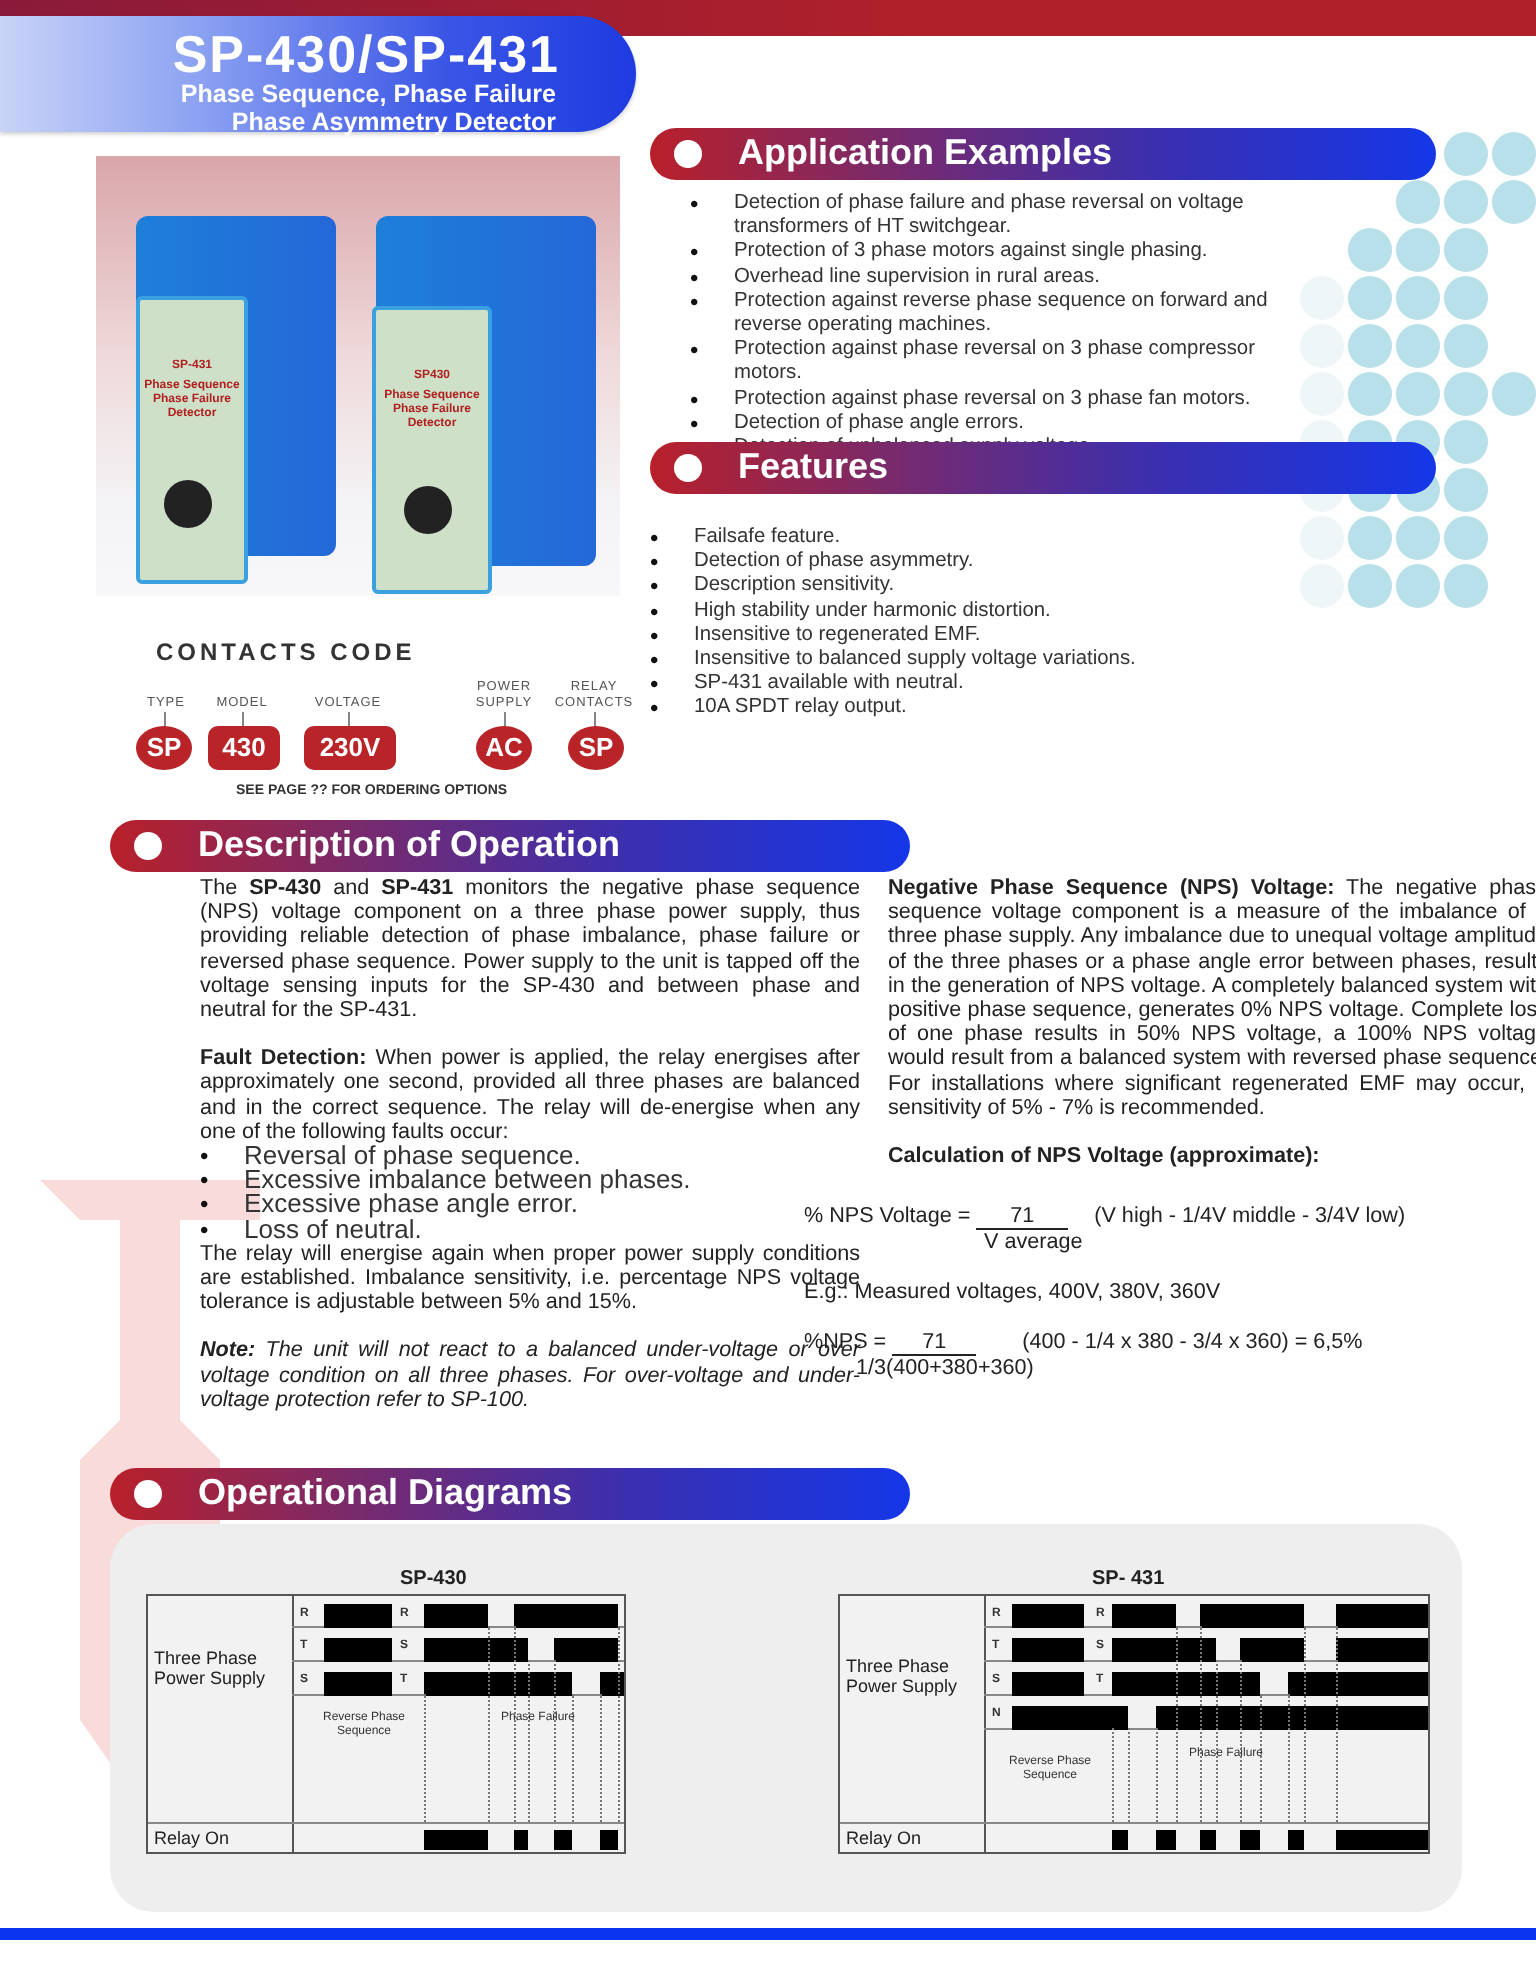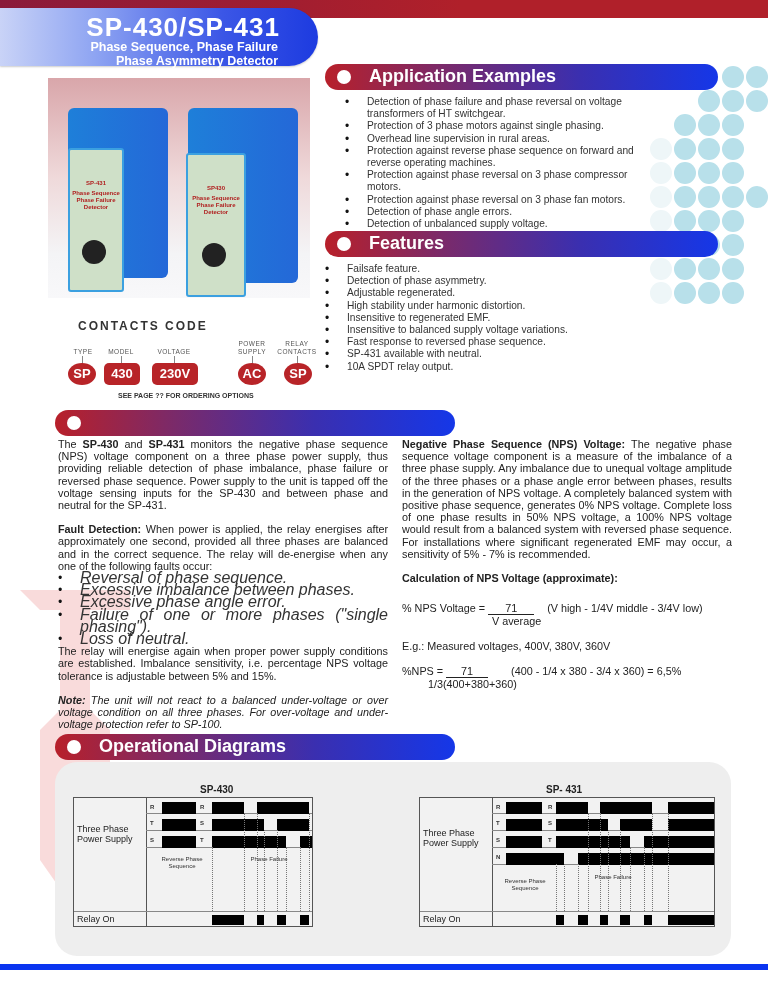--- a/index.html
+++ b/index.html
@@ -30,21 +30,21 @@
 
   .ordering { position:absolute; left:48px; top:310px; width:290px; height:100px; }
   .ordering .hd { position:absolute; left:30px; top:9px; font-size:12px; font-weight:bold; letter-spacing:2px; color:#333; }
   .ocol { position:absolute; top:26px; text-align:center; font-size:6.5px; color:#555; letter-spacing:.5px; line-height:8px; }
   .pill { position:absolute; top:53px; height:22px; background:#b82428; color:#fff; font-weight:bold; font-size:13px; text-align:center; line-height:22px; }
   .pill.r { border-radius:50%; width:28px;text-align:center; }
   .pill.s { border-radius:5px; }
   .stem { position:absolute; width:1px; background:#888; }
   .ordering .see { position:absolute; left:70px; top:82px; font-size:7px; font-weight:bold; color:#333; }
 
-  .body-text { position:absolute; font-size:10.8px; line-height:12.2px; color:#222; text-align:justify; }
+  .body-text { position:absolute; font-size:10.8px; line-height:12.2px; color:#222; text-align:justify;margin-left:42px; }
   .body-text p { margin:0; }
   .b { font-weight:bold; }
   .it { font-style:italic; }
 
   .diagram-panel { position:absolute; left:55px; top:762px; width:676px; height:194px; background:#eeeeee; border-radius:22px; }
   .dgm { position:absolute; background:#f2f2f2; border:1px solid #555; }
   .dgm .rowlbl { position:absolute; font-size:9px; color:#222; line-height:10px; }
   .hline { position:absolute; height:1px; background:#888; }
   .vline { position:absolute; width:1px; background:#555; }
   .sig { position:absolute; height:12px; background:#000; }
@@ -116,32 +116,31 @@
   <li>Protection of 3 phase motors against single phasing.</li>
   <li>Overhead line supervision in rural areas.</li>
   <li>Protection against reverse phase sequence on forward and reverse operating machines.</li>
   <li>Protection against phase reversal on 3 phase compressor motors.</li>
   <li>Protection against phase reversal on 3 phase fan motors.</li>
   <li>Detection of phase angle errors.</li>
   <li>Detection of unbalanced supply voltage.</li>
   <li>Detection of loss of neutral.</li>
 </ul>
 
-<div class="section-bar" style="left:325px;top:231px;width:393px;text-decoration:underline;">
+<div class="section-bar" style="left:325px;top:221px;width:393px;text-decoration:underline;">
   <div class="dot"></div>
   <div class="lbl">Features</div>
 </div>
 <ul class="bul" style="left:325px;top:263px;width:300px;">
   <li>Failsafe feature.</li>
   <li>Detection of phase asymmetry.</li>
-  <li>Adjustable regenerated.</li>
+  <li>Description sensitivity.</li>
   <li>High stability under harmonic distortion.</li>
   <li>Insensitive to regenerated EMF.</li>
   <li>Insensitive to balanced supply voltage variations.</li>
-  <li>Fast response to reversed phase sequence.</li>
   <li>SP-431 available with neutral.</li>
   <li>10A SPDT relay output.</li>
 </ul>
 
 <div class="product">
   <div class="box" style="left:20px;top:30px;width:100px;height:170px;"></div>
   <div class="face" style="left:20px;top:70px;width:52px;height:140px;">
     <div class="facetxt" style="left:2px;top:30px;width:48px;">SP-431</div>
     <div class="facetxt" style="left:2px;top:40px;width:48px;">Phase Sequence Phase Failure Detector</div>
     <div class="knob" style="left:12px;top:90px;"></div>
@@ -173,30 +172,30 @@
   <div class="pill r" style="left:236px;">SP</div>
   <div class="see">SEE PAGE ?? FOR ORDERING OPTIONS</div>
 </div>
 
 <svg class="watermark" viewBox="0 0 110 330">
   <path d="M0 0 h110 v20 h-40 v100 l20 20 v130 l-35 50 l-35 -50 v-130 l20 -20 v-100 h-20 z" fill="#e04040"></path>
 </svg>
 
 <div class="section-bar" style="left:55px;top:410px;width:400px;">
   <div class="dot"></div>
+  <div class="lbl">Description of Operation</div>
 </div>
 
 <div class="body-text" style="left:58px;top:438px;width:330px;">
   <p><span>The </span><span class="b">SP-430</span><span> and </span><span class="b">SP-431</span><span> monitors the negative phase sequence (NPS) voltage component on a three phase power supply, thus providing reliable detection of phase imbalance, phase failure or reversed phase sequence. Power supply to the unit is tapped off the voltage sensing inputs for the SP-430 and between phase and neutral for the SP-431.</span></p>
   <p style="margin-top:12px"><span class="b">Fault Detection:</span><span> When power is applied, the relay energises after approximately one second, provided all three phases are balanced and in the correct sequence. The relay will de-energise when any one of the following faults occur:</span></p>
-  <ul class="bul" style="position:static;font-size:16px;line-height:12.2px;font-style:italic;">
+  <ul class="bul" style="position:static;font-size:13px;line-height:12.2px;">
     <li>Reversal of phase sequence.</li>
     <li>Excessive imbalance between phases.</li>
     <li>Excessive phase angle error.</li>
-    <li>Failure of one or more phases ("single phasing").</li>
     <li>Loss of neutral.</li>
   </ul>
   <p>The relay will energise again when proper power supply conditions are established. Imbalance sensitivity, i.e. percentage NPS voltage tolerance is adjustable between 5% and 15%.</p>
   <p class="it" style="margin-top:12px"><span class="b">Note:</span><span> The unit will not react to a balanced under-voltage or over voltage condition on all three phases. For over-voltage and under-voltage protection refer to SP-100.</span></p>
 </div>
 
 <div class="body-text" style="left:402px;top:438px;width:330px;">
   <p><span class="b">Negative Phase Sequence (NPS) Voltage:</span><span> The negative phase sequence voltage component is a measure of the imbalance of a three phase supply. Any imbalance due to unequal voltage amplitude of the three phases or a phase angle error between phases, results in the generation of NPS voltage. A completely balanced system with positive phase sequence, generates 0% NPS voltage. Complete loss of one phase results in 50% NPS voltage, a 100% NPS voltage would result from a balanced system with reversed phase sequence. For installations where significant regenerated EMF may occur, a sensitivity of 5% - 7% is recommended.</span></p>
   <p class="b" style="margin-top:12px">Calculation of NPS Voltage (approximate):</p>
 </div>

